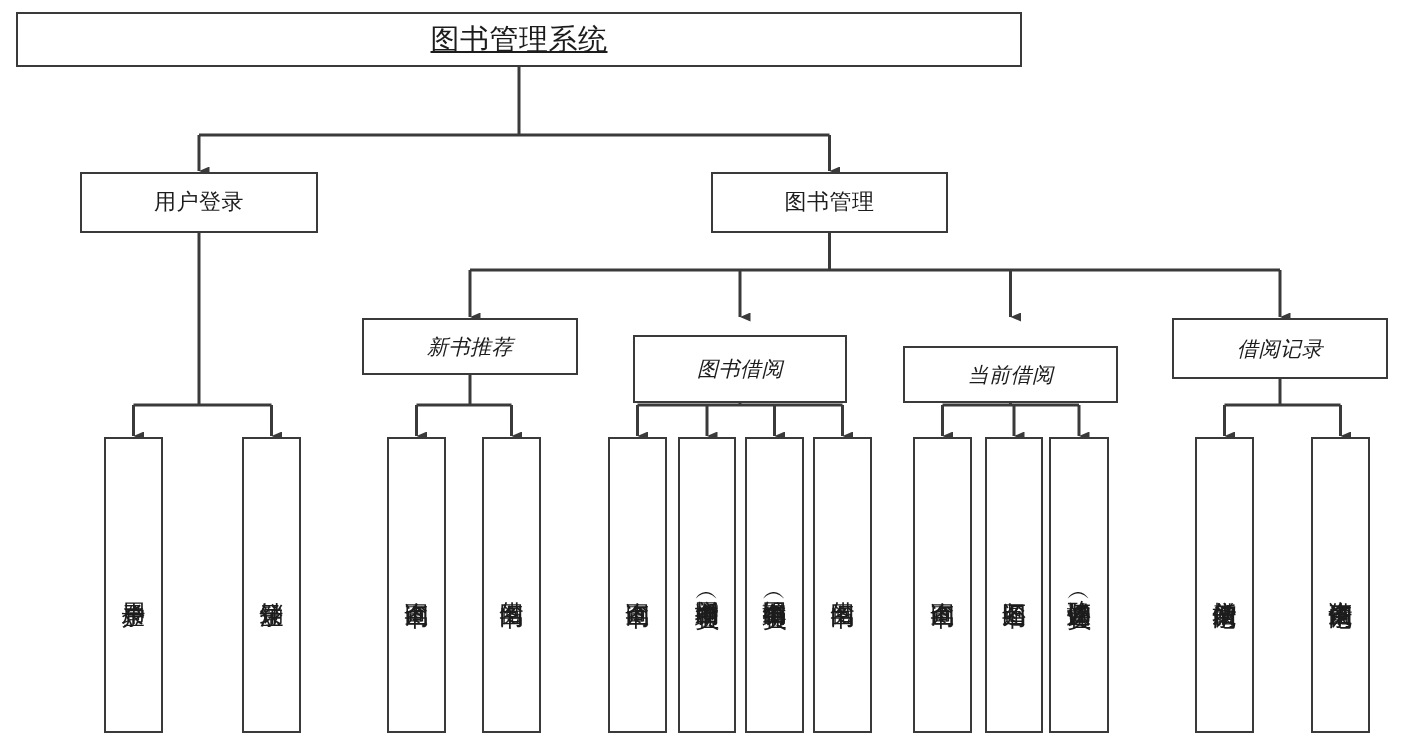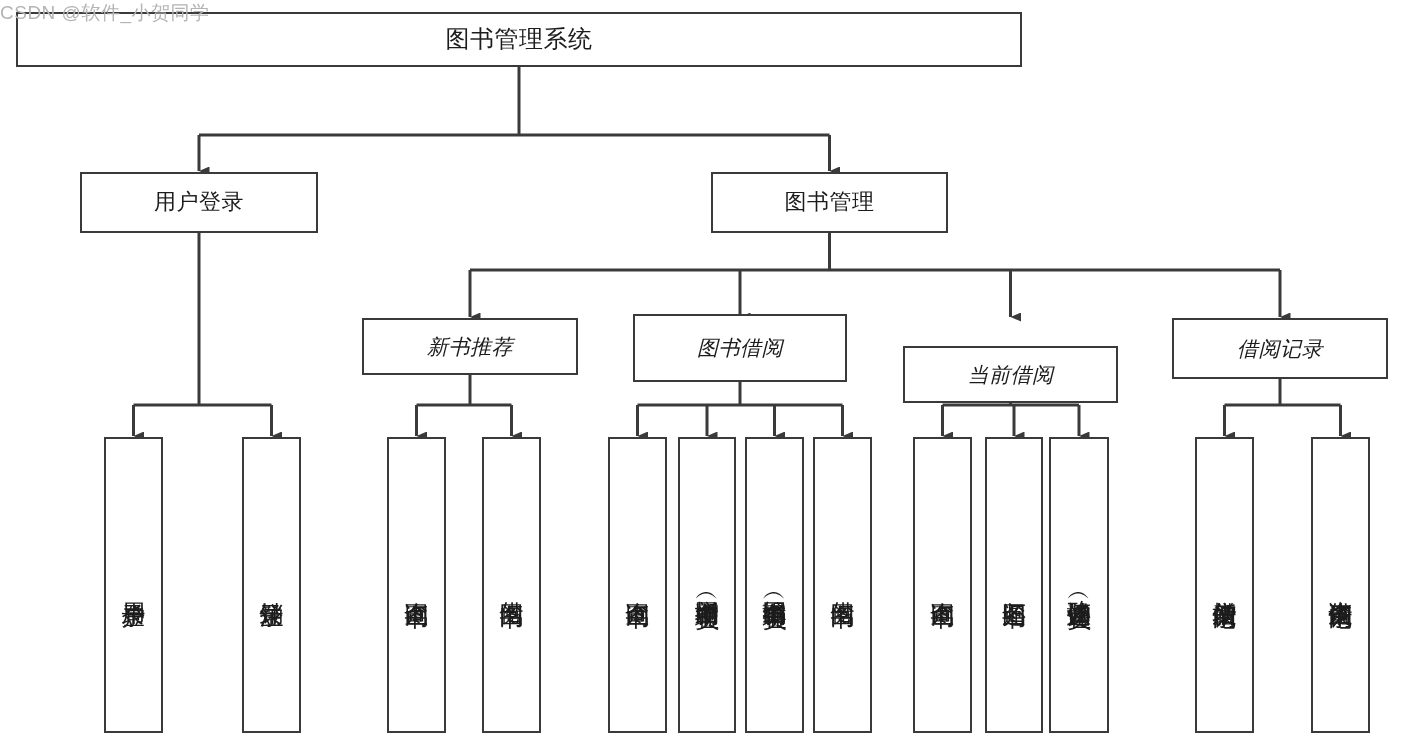--- a/index.html
+++ b/index.html
@@ -34,21 +34,21 @@
     align-items: center;
     justify-content: center;
     text-align: center;
   }
   .node-label {
     color: #1c1c1c;
     line-height: 1.02;
     letter-spacing: 0.5px;
     white-space: nowrap;
   }
-  .level-0 .node-label { font-size: 24px; }
+  .level-0 .node-label { font-size: 29px; text-decoration: underline; }
   .level-1 .node-label { font-size: 22px; }
   .level-2 .node-label { font-size: 21px; font-style: italic; }
   .leaf .node-label {
     writing-mode: vertical-rl;
     text-orientation: upright;
     font-size: 24px;
     line-height: 1.0;
     letter-spacing: 1px;
     white-space: normal;
     max-height: 278px;
@@ -115,21 +115,21 @@
       </div>
       <div class="node-box level-1" style="left: 80px; top: 172px; width: 238px; height: 61px;">
         <span class="node-label">用户登录</span>
       </div>
       <div class="node-box level-1" style="left: 711px; top: 172px; width: 237px; height: 61px; text-align: center;">
         <span class="node-label">图书管理</span>
       </div>
       <div class="node-box level-2" style="left: 362px; top: 318px; width: 216px; height: 57px;">
         <span class="node-label">新书推荐</span>
       </div>
-      <div class="node-box level-2" style="left: 633px; top: 314px; width: 214px; height: 68px; align-items: center;">
+      <div class="node-box level-2" style="left: 633px; top: 335px; width: 214px; height: 68px; align-items: center;">
         <span class="node-label">图书借阅</span>
       </div>
       <div class="node-box level-2" style="left: 903px; top: 318px; width: 215px; height: 57px; margin-top: 28px;">
         <span class="node-label">当前借阅</span>
       </div>
       <div class="node-box level-2" style="left: 1172px; top: 318px; width: 216px; height: 61px; justify-content: center;">
         <span class="node-label">借阅记录</span>
       </div>
       <div class="node-box level-3 leaf" style="left: 104px; top: 437px; width: 59px; height: 296px;">
         <span class="node-label">用户登录</span>
@@ -165,14 +165,13 @@
         <span class="node-label">确认归还（管理员）</span>
       </div>
       <div class="node-box level-3 leaf" style="left: 1195px; top: 437px; width: 59px; height: 296px;">
         <span class="node-label">新增借阅记录</span>
       </div>
       <div class="node-box level-3 leaf" style="left: 1311px; top: 437px; width: 59px; height: 296px;">
         <span class="node-label">查询借阅记录</span>
       </div>
     </div>
 
-  <div class="watermark">CSDN @软件_小贺同学</div>
 </div>
 
 </body></html>

